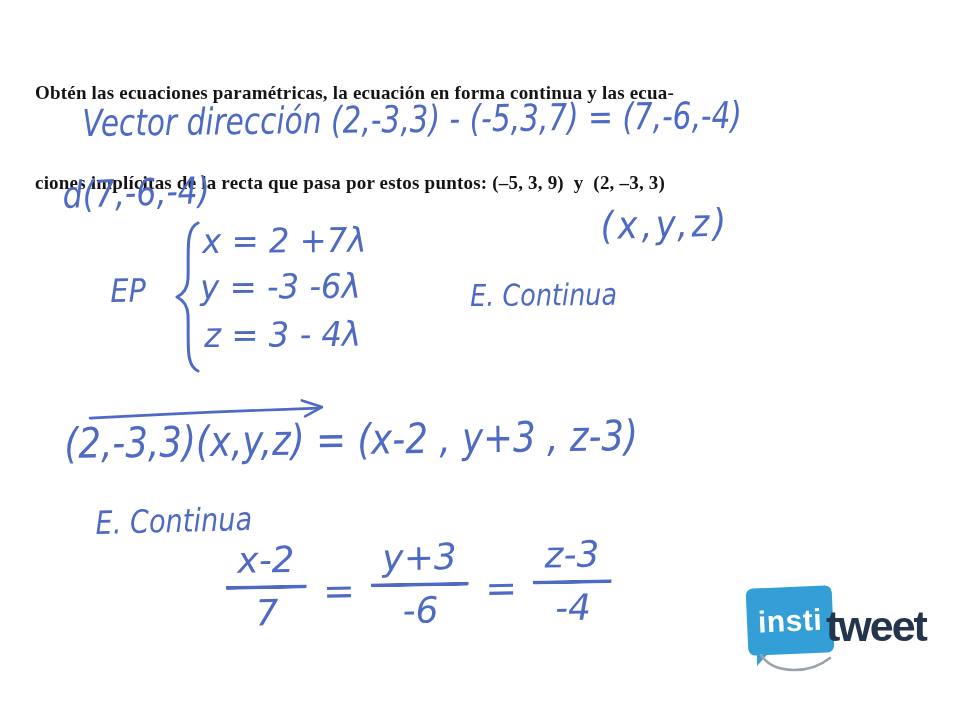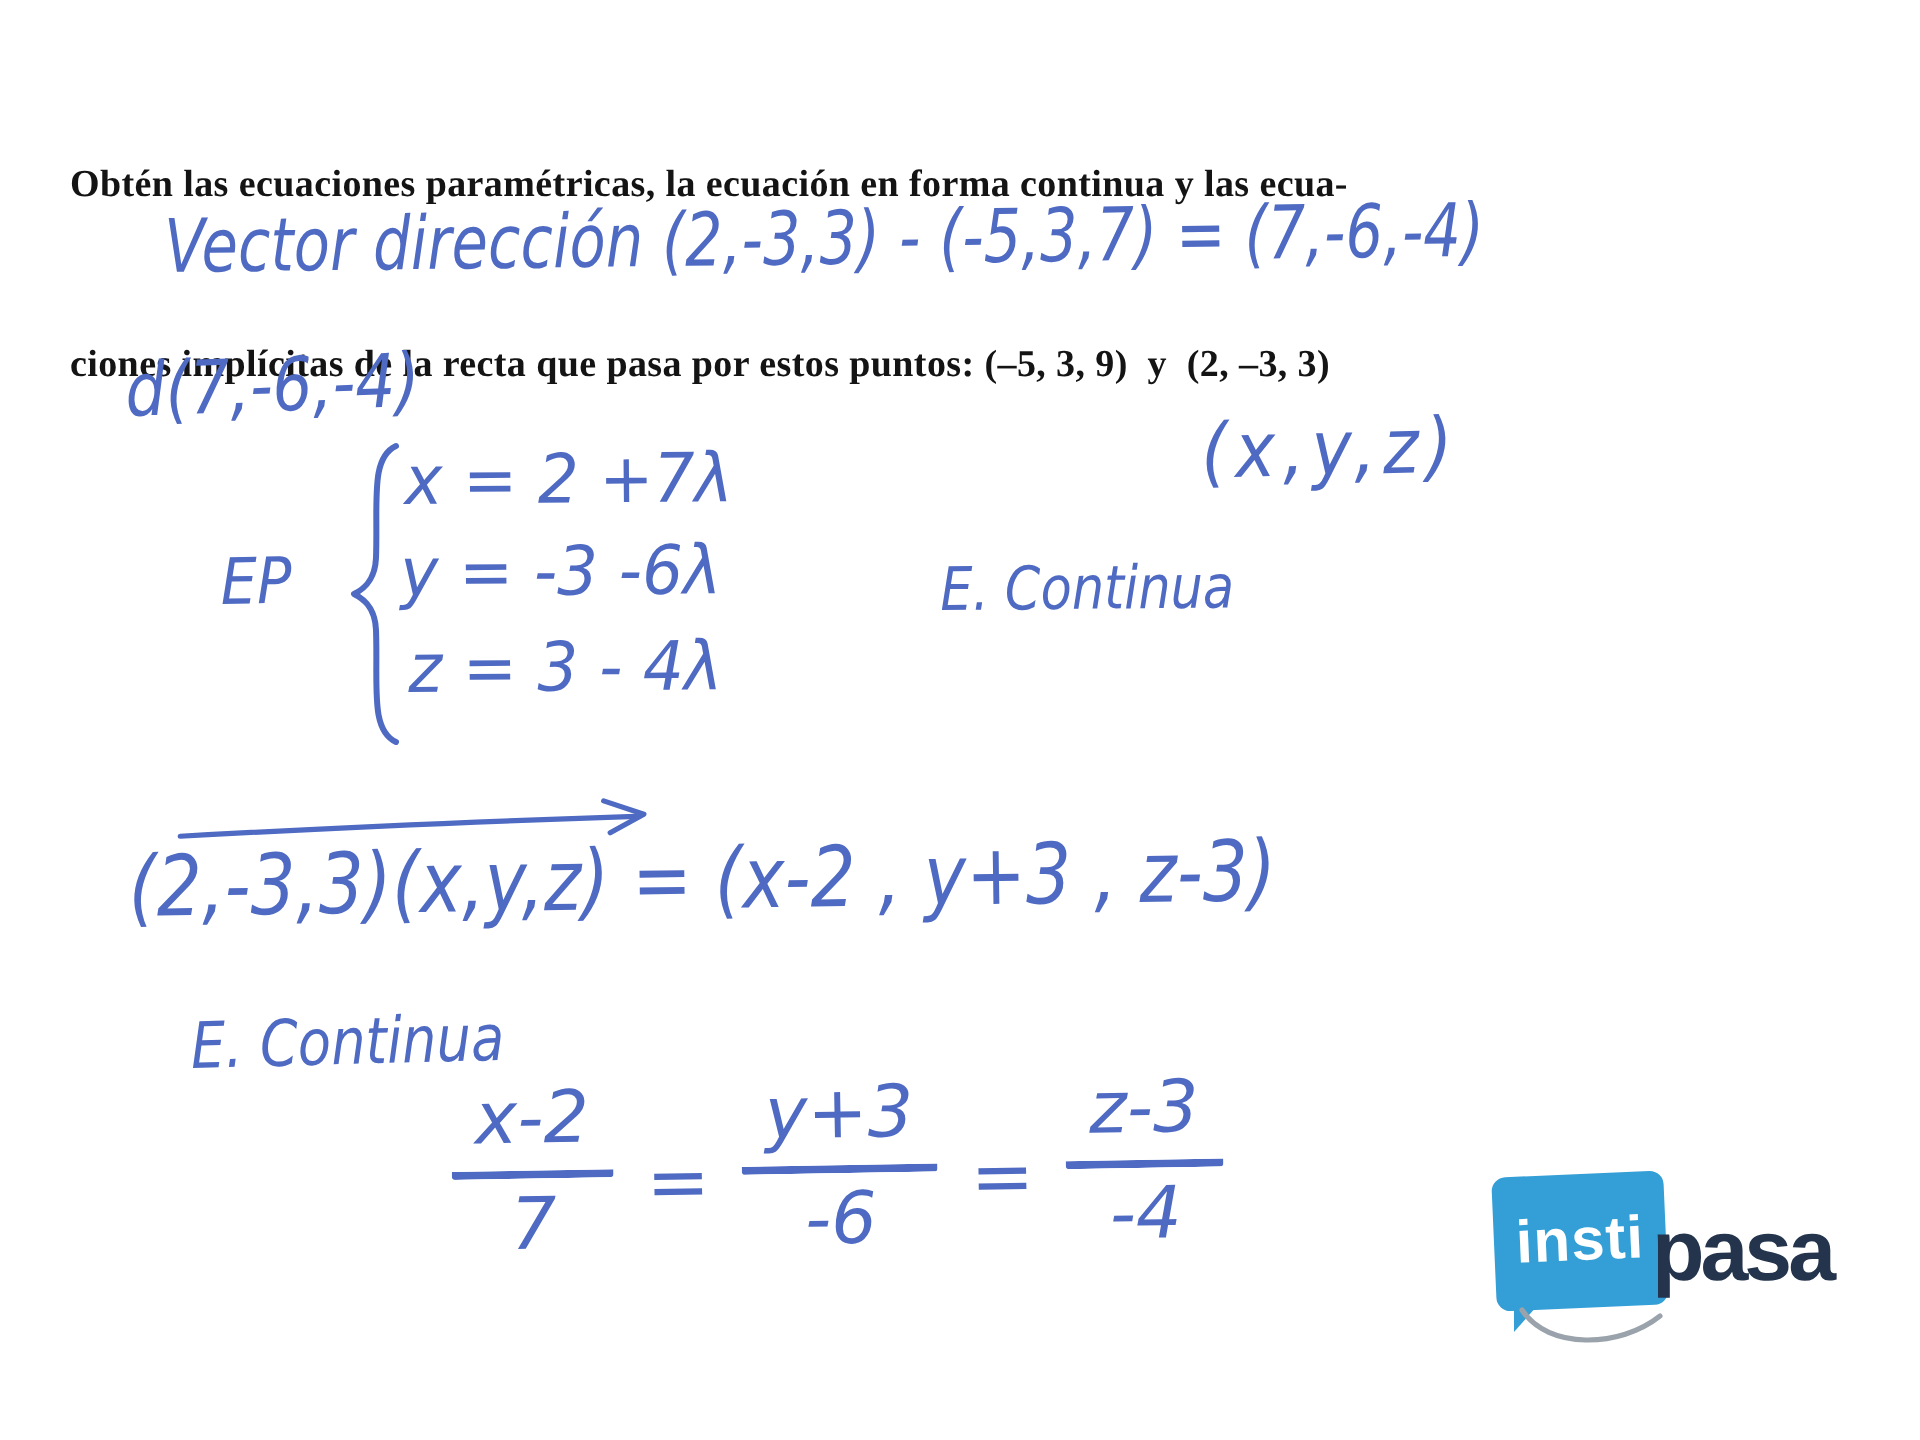--- a/index.html
+++ b/index.html
@@ -128,15 +128,15 @@
     </div>
   </div>
 
   <div class="logo-box">
     <span class="logo-insti">insti</span>
   </div>
   <div class="logo-tail"></div>
   <svg class="logo-swoosh" width="78" height="26" viewBox="0 0 78 26">
     <path class="swoosh-path" d="M3,3 C16,23 52,22 72,6"></path>
   </svg>
-  <span class="logo-tweet">pasa</span>
+  <span class="logo-tweet">tweet</span>
 
 </div>
 
 </body></html>

